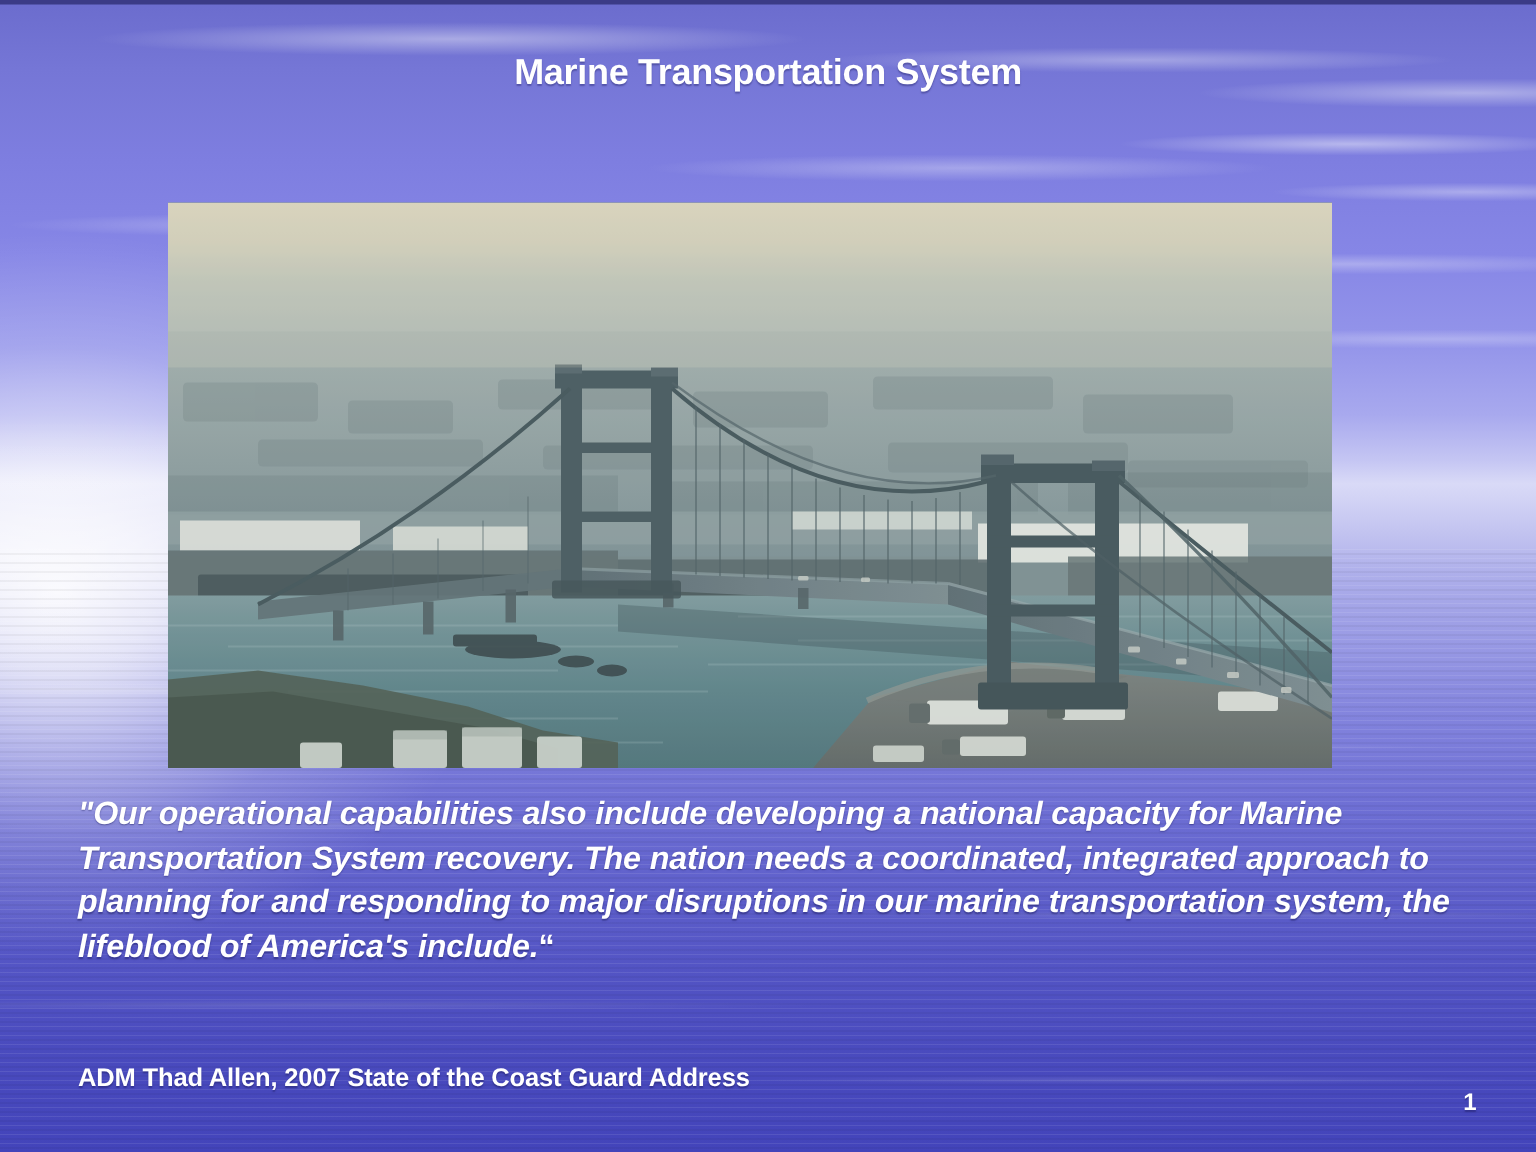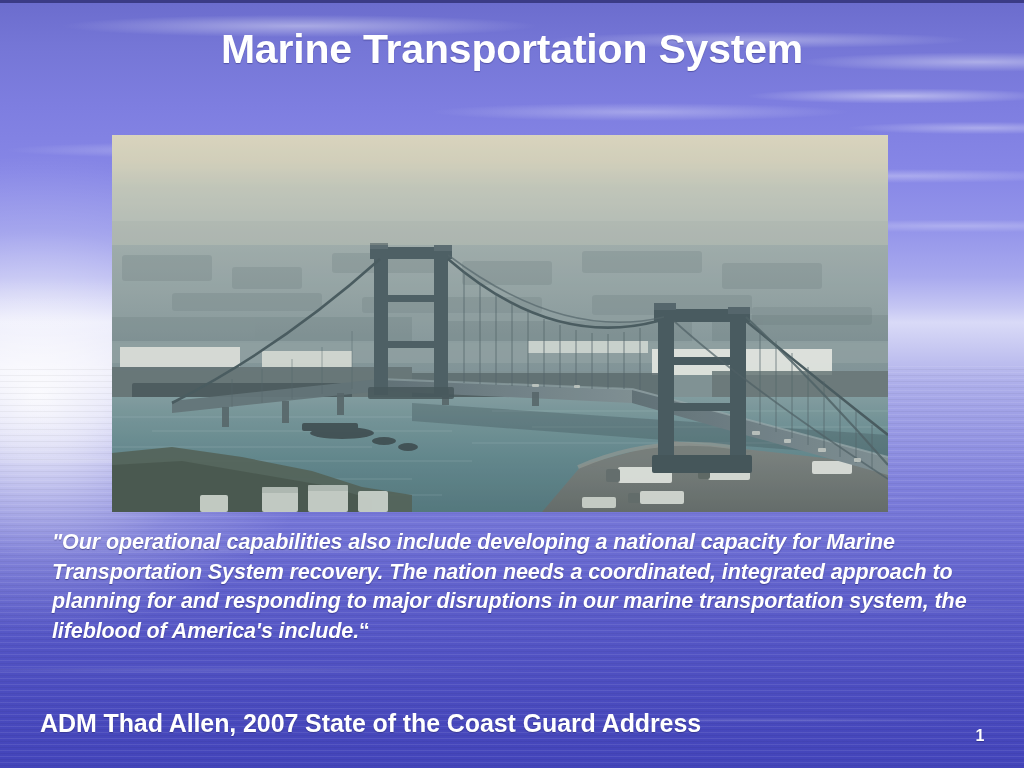--- a/index.html
+++ b/index.html
@@ -111,21 +111,21 @@
   }
 
   
   .title {
     position: absolute;
     left: 0;
     top: 26px;
     width: 1024px;
     text-align: center;
     color: #ffffff;
-    font-size: 41px;
+    font-size: 24px;
     font-weight: bold;
     line-height: 46px;
     letter-spacing: -0.2px;
     text-shadow: 0 1px 1px rgba(40,40,110,0.45);
   }
   .title .line { display: block; }
 
   
   .photo {
     position: absolute;
@@ -150,24 +150,24 @@
     font-style: italic;
     line-height: 29.5px;
     letter-spacing: -0.1px;
     text-shadow: 0 1px 1px rgba(30,30,100,0.5);
   }
   .quote .endmark {
     font-style: normal;
   }
   .attrib {
     position: absolute;
-    left: 40px;
+    left: 52px;
     top: 709px;
     color: #ffffff;
-    font-size: 25px;
+    font-size: 17px;
     font-weight: bold;
     letter-spacing: -0.1px;
     text-shadow: 0 1px 1px rgba(30,30,100,0.5);
   }
   .pagenum {
     position: absolute;
     left: 968px;
     top: 727px;
     width: 24px;
     text-align: center;

